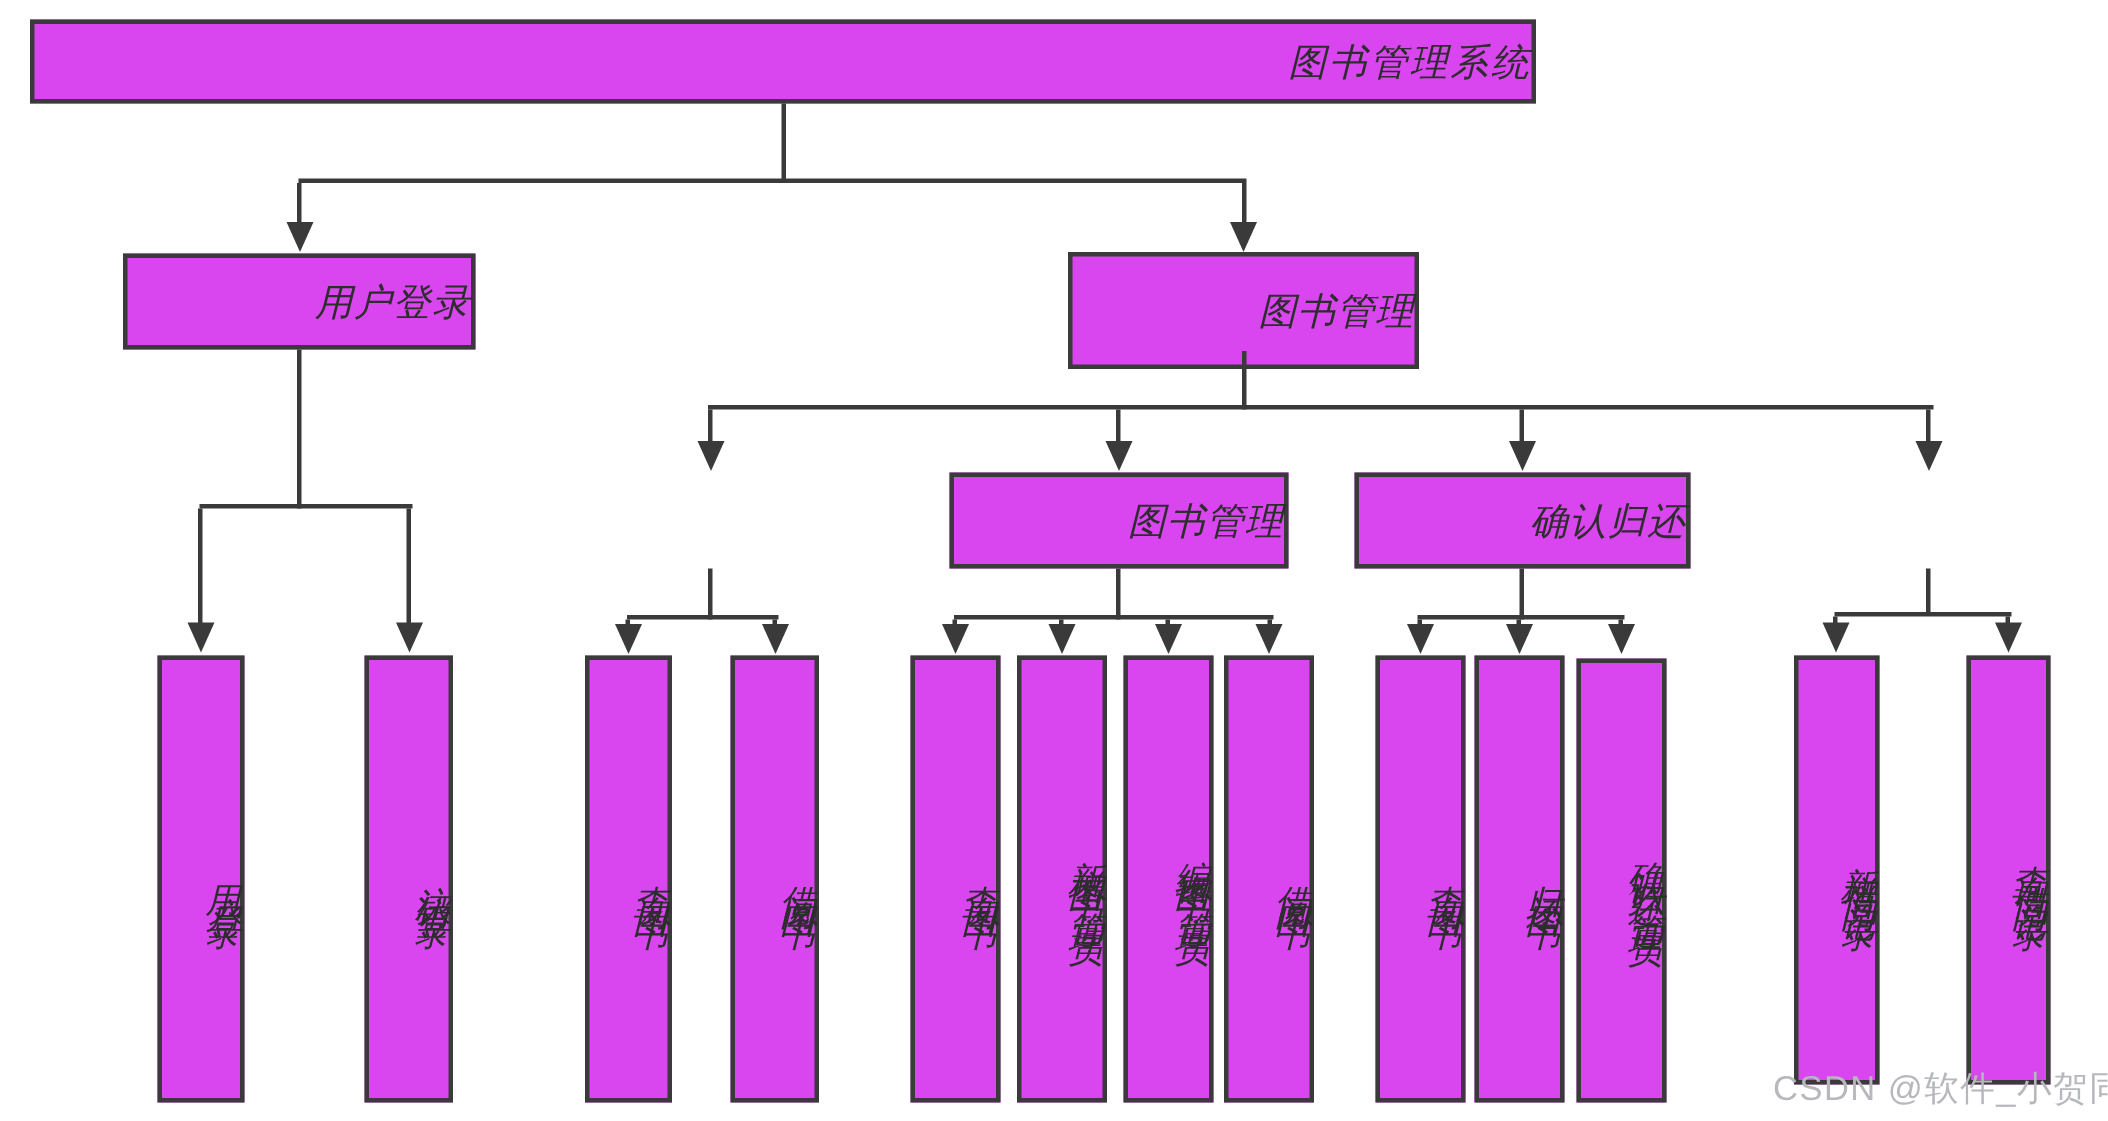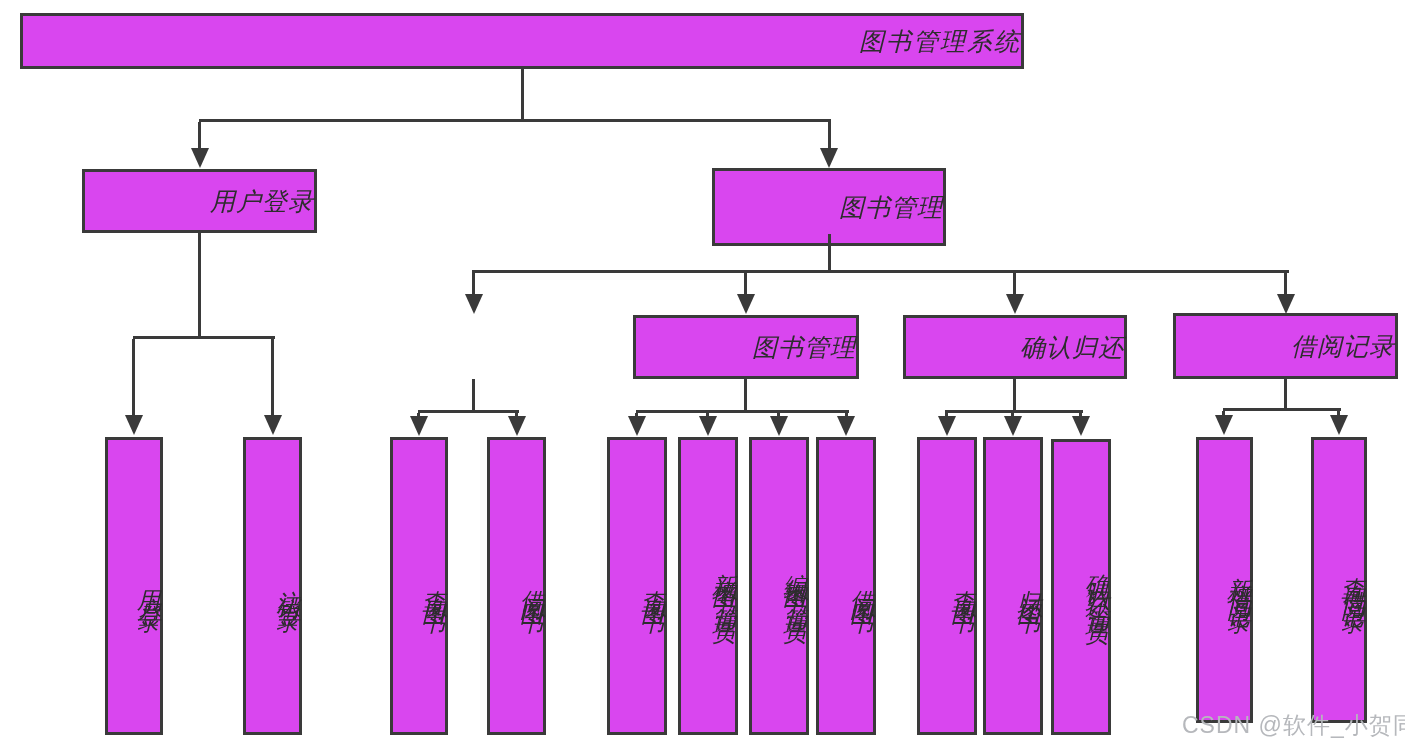--- a/index.html
+++ b/index.html
@@ -81,23 +81,20 @@
 
 
   <div class="box hbox" style="left:633px;top:315px;width:226px;height:64px;">
     <span>图书管理</span>
   </div>
 
   <div class="box hbox" style="left:903px;top:315px;width:224px;height:64px;">
     <span>确认归还</span>
   </div>
 
-  <div class="box hbox" style="left:1173px;top:313px;width:225px;height:66px;">
-    <span>借阅记录</span>
-  </div>
 
   <div class="box leaf" style="left:105px;top:437px;width:58px;height:298px;">
     <span class="vtext">用户登录</span>
   </div>
   <div class="box leaf" style="left:243px;top:437px;width:59px;height:298px;">
     <span class="vtext">注销登录</span>
   </div>
 
   <div class="box leaf" style="left:390px;top:437px;width:58px;height:298px;">
     <span class="vtext">查询图书</span>

